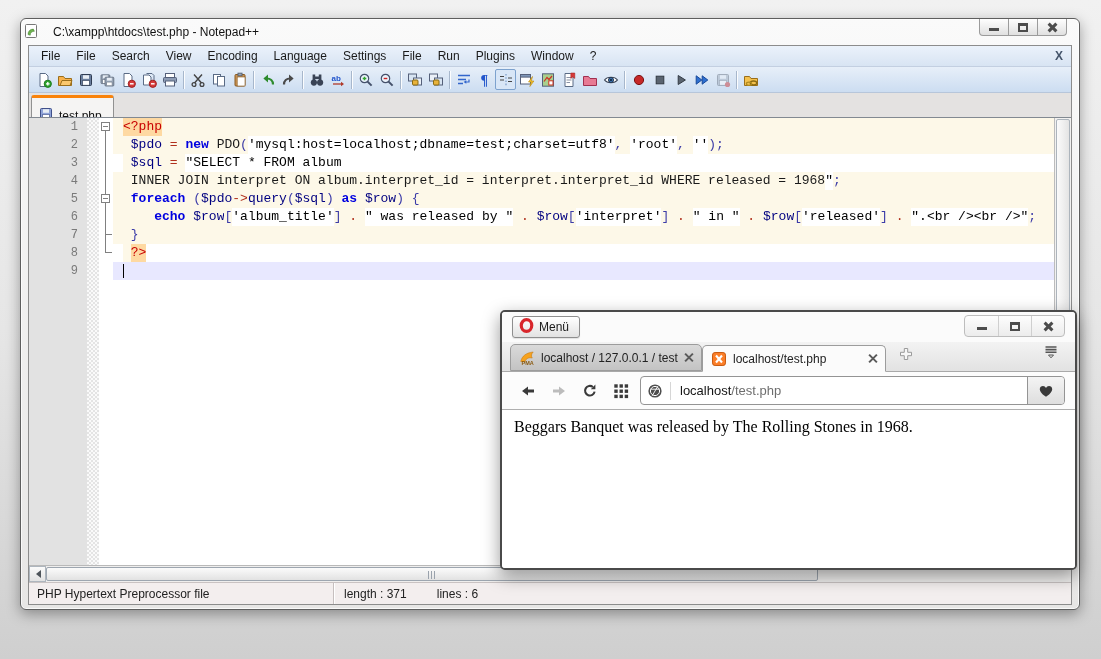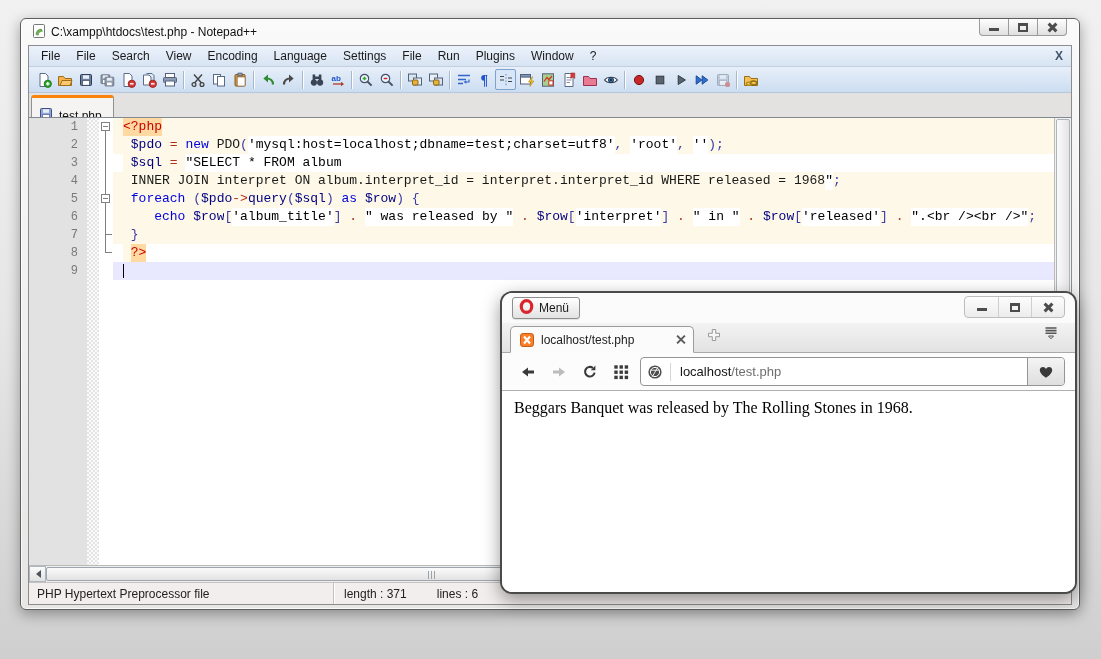--- a/index.html
+++ b/index.html
@@ -4,21 +4,21 @@
 <style>
   *{box-sizing:border-box;margin:0;padding:0}
   html,body{width:1101px;height:659px;overflow:hidden}
   body{position:relative;font-family:"Liberation Sans",sans-serif;
        background:linear-gradient(180deg,#F1F1F1 0%,#E6E6E6 50%,#CFCFCF 100%)}
 
   
   .npp{position:absolute;left:20px;top:18px;width:1060px;height:592px;z-index:1;
        background:linear-gradient(#FAFAFA,#E7E6E5);border:1px solid #5E5E5E;border-radius:6px;
        box-shadow:0 4px 14px rgba(0,0,0,.35), inset 0 0 0 1px rgba(255,255,255,.75)}
-  .npp-title{height:26px;display:flex;align-items:center;gap:4px;padding:0 10px;font-size:12px;color:#111}
+  .npp-title{height:26px;display:flex;align-items:center;gap:14px;padding:0 2px;font-size:12px;color:#111}
   .win-controls{position:absolute;top:0;right:12px;display:flex;z-index:5}
   .wbtn{width:30px;height:17px;border:1px solid #9B9B9B;border-top:none;margin-left:-1px;
         background:linear-gradient(#FEFEFE,#E0E0E0);display:flex;align-items:center;justify-content:center}
   .wbtn:first-child{border-radius:0 0 0 4px}
   .wbtn:last-child{border-radius:0 0 4px 0}
   .g-min{width:10px;height:3px;background:#4C4C4C;margin-top:5px}
   .g-max{width:10px;height:9px;border:2px solid #4C4C4C;border-top-width:3px}
   .g-close{position:relative;width:11px;height:9px}
   .g-close::before,.g-close::after{content:"";position:absolute;left:4px;top:-1px;width:3px;height:11px;background:#4C4C4C}
   .g-close::before{transform:rotate(45deg)}.g-close::after{transform:rotate(-45deg)}
@@ -55,21 +55,21 @@
   .fvl.below{top:13px}
   .fvl.half{bottom:auto;height:9px}
   .fstub{position:absolute;left:6px;top:8px;width:7px;border-top:1px solid #808080}
   .fbox{position:absolute;left:2px;top:4px;width:9px;height:9px;background:#fff;border:1px solid #808080}
   .fbox::after{content:"";position:absolute;left:1px;right:1px;top:3px;border-top:1px solid #808080}
 
   .code{flex:1;position:relative;background:#fff;overflow:hidden}
   .cl{height:18px;display:flex;white-space:pre;font:13px/18px "Liberation Mono",monospace;padding-left:10px}
   .fill-php{background:#FDF8E8}.fill-white{background:#FFFFFF}.fill-caret{background:#E8E8FF}
   .tk-tag{color:#C80000;background:#FED9A2}
-  .tk-kw{color:#0000E0;font-weight:normal;background:#FDF8E8}
+  .tk-kw{color:#0000E0;font-weight:bold;background:#FDF8E8}
   .tk-var{color:#000080;background:#FDF8E8}
   .tk-str{color:#000000;background:#FFFFFF}
   .tk-opr{color:#B0301C;background:#FDF8E8}
   .tk-pun{color:#3C3CA8;background:#FDF8E8}
   .tk-pln{color:#1A1A1A;background:#FDF8E8}
   .caret-mark{width:1px;height:14px;background:#000;margin-top:2px}
 
   .vscroll{width:17px;background:#F2F1F0;border-left:1px solid #BCBCBC;position:relative}
   .vthumb{position:absolute;left:1px;right:1px;top:1px;bottom:1px;background:linear-gradient(90deg,#FBFBFB,#E4E4E4);
           border:1px solid #ACB4BC;border-radius:2px}
@@ -83,22 +83,22 @@
   .hthumb::after{content:"";position:absolute;left:50%;top:3px;width:9px;height:8px;transform:translateX(-50%);
           background:repeating-linear-gradient(90deg,#9AA2AC 0 1px,transparent 1px 3px)}
 
   .status{height:22px;flex:0 0 22px;background:#F3EEEE;border-top:1px solid #C9C2C2;display:flex;
           align-items:center;font-size:12px;color:#222}
   .st1{width:304px;padding-left:8px;overflow:hidden;white-space:nowrap}
   .stdiv{width:1px;align-self:stretch;background:#C6BFBF;box-shadow:1px 0 0 #fff}
   .st2{display:flex;gap:30px;padding-left:10px;white-space:nowrap}
 
   
-  .opera{position:absolute;left:500px;top:291px;width:577px;height:303px;z-index:10;
-         background:#fff;border:2px solid #4A4A4A;border-radius:12px;overflow:hidden;
+  .opera{position:absolute;left:500px;top:310px;width:577px;height:260px;z-index:10;
+         background:#fff;border:2px solid #4A4A4A;border-radius:5px;overflow:hidden;
          box-shadow:0 6px 18px rgba(0,0,0,.4);display:flex;flex-direction:column}
   .op-top{height:30px;flex:0 0 30px;background:#FBFBFB;position:relative}
   .op-menu-btn{position:absolute;left:10px;top:4px;height:22px;display:flex;align-items:center;gap:5px;
                padding:0 10px 0 6px;border:1px solid #8E8E8E;border-radius:3px;font-size:12px;color:#1a1a1a;
                background:linear-gradient(#FFFFFF,#E2E2E2);box-shadow:0 1px 1px rgba(0,0,0,.1)}
   .op-controls{position:absolute;right:10px;top:3px;display:flex;border:1px solid #BDBDBD;border-radius:4px;
                overflow:hidden;background:linear-gradient(#FDFDFD,#ECECEC)}
   .op-wbtn{width:33px;height:20px;display:flex;align-items:center;justify-content:center;border-left:1px solid #CFCFCF}
   .op-wbtn:first-child{border-left:none}
 
@@ -498,20 +498,30 @@
         </span>
       <span class="op-wbtn">
           <span class="g-max"></span>
         </span>
       <span class="op-wbtn">
           <span class="g-close"></span>
         </span>
     </span>
   </div>
   <div class="op-tabbar" id="op-tabbar">
+    <span class="op-tab inactive">
+        <span style="display: flex;">
+          <svg width="16" height="16" viewBox="0 0 16 16">
+            <path d="M1.8 11.5C3 6 7 2.8 14.2 2c-2 2-2.2 4-1 6-3.2-.8-6.2.3-7.4 3.8z" fill="#F6A21E" stroke="#C87B10" stroke-width=".6"></path>
+            <text x="2.5" y="14.8" font-size="5.5" font-weight="bold" fill="#8A5A10" font-family="Liberation Sans">PMA</text>
+          </svg>
+        </span>
+        <span class="op-tab-label">localhost / 127.0.0.1 / test</span>
+        <span class="op-tab-x"></span>
+      </span>
       <span class="op-tab active">
         <span style="display: flex;">
           <svg width="16" height="16" viewBox="0 0 16 16">
             <rect x="1.5" y="1.5" width="13" height="13" rx="2.6" fill="#FB7E28" stroke="#C85A10"></rect>
             <path d="M5 4.5l6 7M11 4.5l-6 7" stroke="#fff" stroke-width="2.1"></path>
           </svg>
         </span>
         <span class="op-tab-label">localhost/test.php</span>
         <span class="op-tab-x"></span>
       </span>

